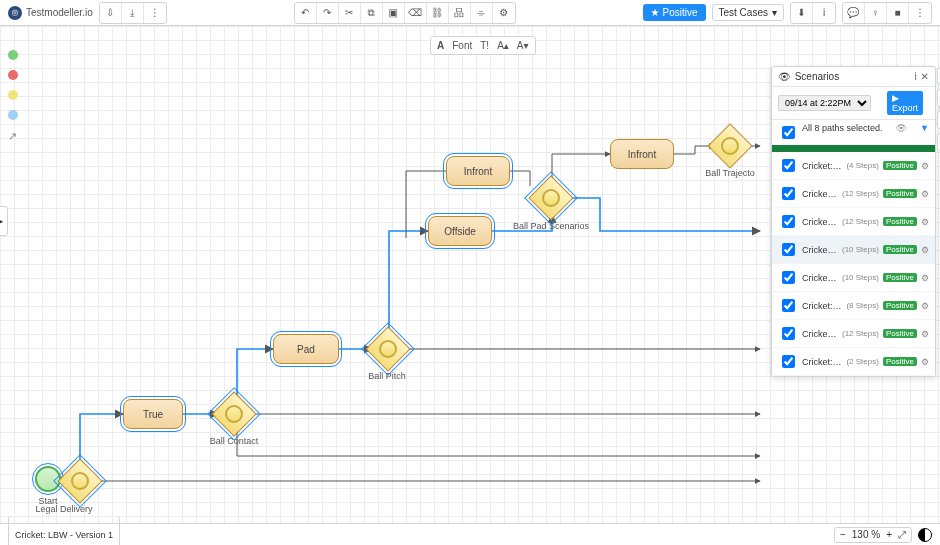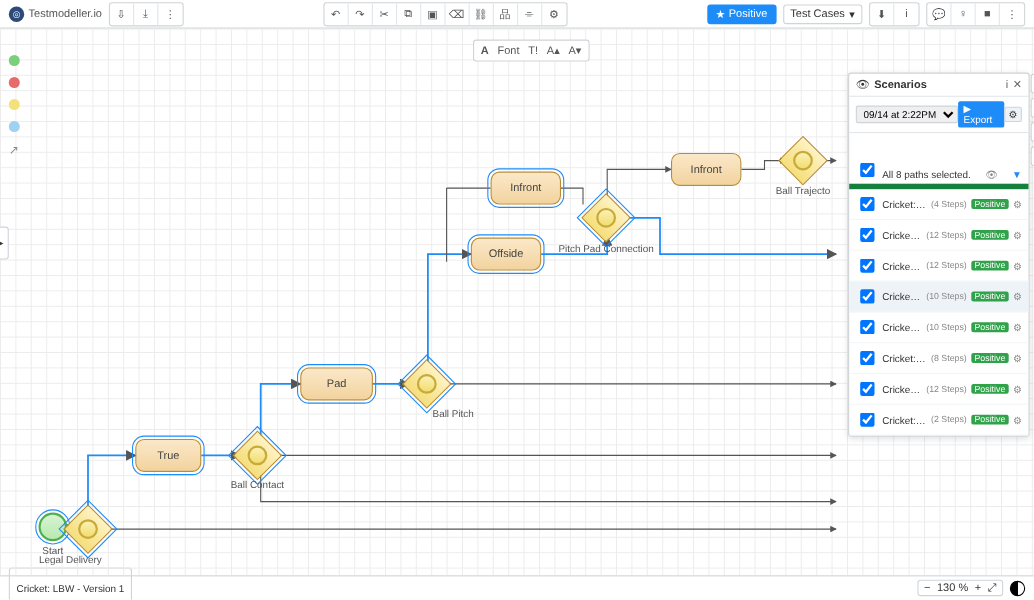--- a/index.html
+++ b/index.html
@@ -23,27 +23,27 @@
 .arrow-handle{position:absolute;left:-6px;top:180px;width:14px;height:30px;background:#fff;border:1px solid #d0d4d8;border-radius:3px;display:flex;align-items:center;justify-content:center;font-size:9px;cursor:pointer;}
 .node-rect{position:absolute;border:1.5px solid #b78c34;border-radius:8px;background:linear-gradient(#fbe8c9,#f2d39e);display:flex;align-items:center;justify-content:center;font-size:10px;color:#444;}
 .sel{outline:1.5px solid #1d8cf8;outline-offset:2px;}
 .start-circle{position:absolute;width:26px;height:26px;border:2px solid #4caf50;border-radius:50%;background:linear-gradient(#d7f4d2,#b8e8b0);}
 .gateway{position:absolute;width:32px;height:32px;transform:rotate(45deg);border:1.5px solid #b78c34;background:linear-gradient(#fef2c2,#f5de7b);display:flex;align-items:center;justify-content:center;}
 .gateway-in{width:18px;height:18px;border-radius:50%;border:2px solid #c7aa3a;background:linear-gradient(#fbf1b4,#f2dd70);transform:rotate(-45deg);}
 .glabel{position:absolute;font-size:9px;color:#555;transform:translateX(-50%);white-space:nowrap;text-align:center;}
 svg.flow{position:absolute;inset:0;width:100%;height:100%;pointer-events:none;}
 .scenarios{position:absolute;right:4px;top:40px;width:165px;background:#fff;border:1px solid #d0d4d8;border-radius:3px;display:flex;flex-direction:column;box-shadow:0 2px 6px rgba(0,0,0,.12);}
 .sc-head{display:flex;align-items:center;gap:4px;padding:4px 6px;border-bottom:1px solid #e3e6e9;font-size:10px;}
-.sc-head .title{flex:1;font-weight:700;}
+.sc-head .title{flex:1;font-weight:400;}
 .sc-head .i{cursor:pointer;color:#666;font-size:10px;}
-.sc-bar{display:flex;gap:0;padding:4px 6px;border-bottom:1px solid #e3e6e9;align-items:center;}
+.sc-bar{display:flex;gap:16px;padding:4px 6px;border-bottom:1px solid #e3e6e9;align-items:center;}
 .sc-bar select{flex:1;font-size:9px;border:1px solid #d0d4d8;border-radius:2px;padding:1px 2px;}
 .sc-bar .exp{background:#1d8cf8;color:#fff;font-size:9px;border-radius:2px;padding:2px 5px;cursor:pointer;}
 .sc-bar .opt{border:1px solid #d0d4d8;border-radius:2px;padding:1px 3px;cursor:pointer;background:#eef3f8;font-size:9px;}
-.sc-all{display:flex;align-items:flex-end;gap:4px;padding:3px 6px;font-size:9px;border-bottom:5px solid #15803d;margin-top:21px;}
+.sc-all{display:flex;align-items:flex-start;gap:4px;padding:3px 6px;font-size:9px;border-bottom:7px solid #15803d;}
 .sc-all .eye{color:#888;margin-left:auto;cursor:pointer;}
 .sc-item{display:flex;align-items:center;gap:4px;padding:4px 6px;font-size:9px;border-bottom:1px solid #f3f5f7;}
 .sc-item .nm{flex:1;white-space:nowrap;overflow:hidden;text-overflow:ellipsis;}
 .sc-item .st{font-size:8px;color:#888;}
 .sc-item .badge{background:#2fa24a;color:#fff;font-size:8px;padding:0 3px;border-radius:2px;}
 .sc-item .gear{color:#888;cursor:pointer;}
 .sc-item.hl{background:#eef3f8;}
 .floating-buttons{position:absolute;right:-20px;top:0;display:flex;flex-direction:column;gap:4px;}
 .floating-buttons div{width:18px;height:18px;background:#fff;border:1px solid #d0d4d8;border-radius:3px;display:flex;align-items:center;justify-content:center;font-size:9px;cursor:pointer;color:#666;}
 .statusbar{height:22px;border-top:1px solid #d0d4d8;display:flex;align-items:center;padding:0 8px;font-size:10px;background:#fff;}
@@ -159,33 +159,33 @@
         </div>
       <div class="glabel" style="left:234px;top:410px">Ball Contact</div>
 
       <div class="node-rect sel" style="left:273px;top:308px;width:66px;height:30px">
           <span>Pad</span>
         </div>
 
       <div class="gateway sel" style="left:372px;top:307px">
           <div class="gateway-in"></div>
         </div>
-      <div class="glabel" style="left:412px;top:345px">Ball Pitch</div>
+      <div class="glabel" style="left:387px;top:345px">Ball Pitch</div>
 
       <div class="node-rect sel" style="left:446px;top:130px;width:64px;height:30px">
           <span>Infront</span>
         </div>
       <div class="node-rect sel" style="left:428px;top:190px;width:64px;height:30px">
           <span>Offside</span>
         </div>
 
       <div class="gateway sel" style="left:535px;top:156px">
           <div class="gateway-in"></div>
         </div>
-      <div class="glabel" style="left:551px;top:195px">Pitch Pad Connection</div>
+      <div class="glabel" style="left:551px;top:195px">Ball Pad Scenarios</div>
 
       <div class="node-rect" style="left:610px;top:113px;width:64px;height:30px">
           <span>Infront</span>
         </div>
 
       <div class="gateway" style="left:714px;top:104px">
           <div class="gateway-in"></div>
         </div>
       <div class="glabel" style="left:730px;top:142px">Ball Trajecto</div>
     </div>

